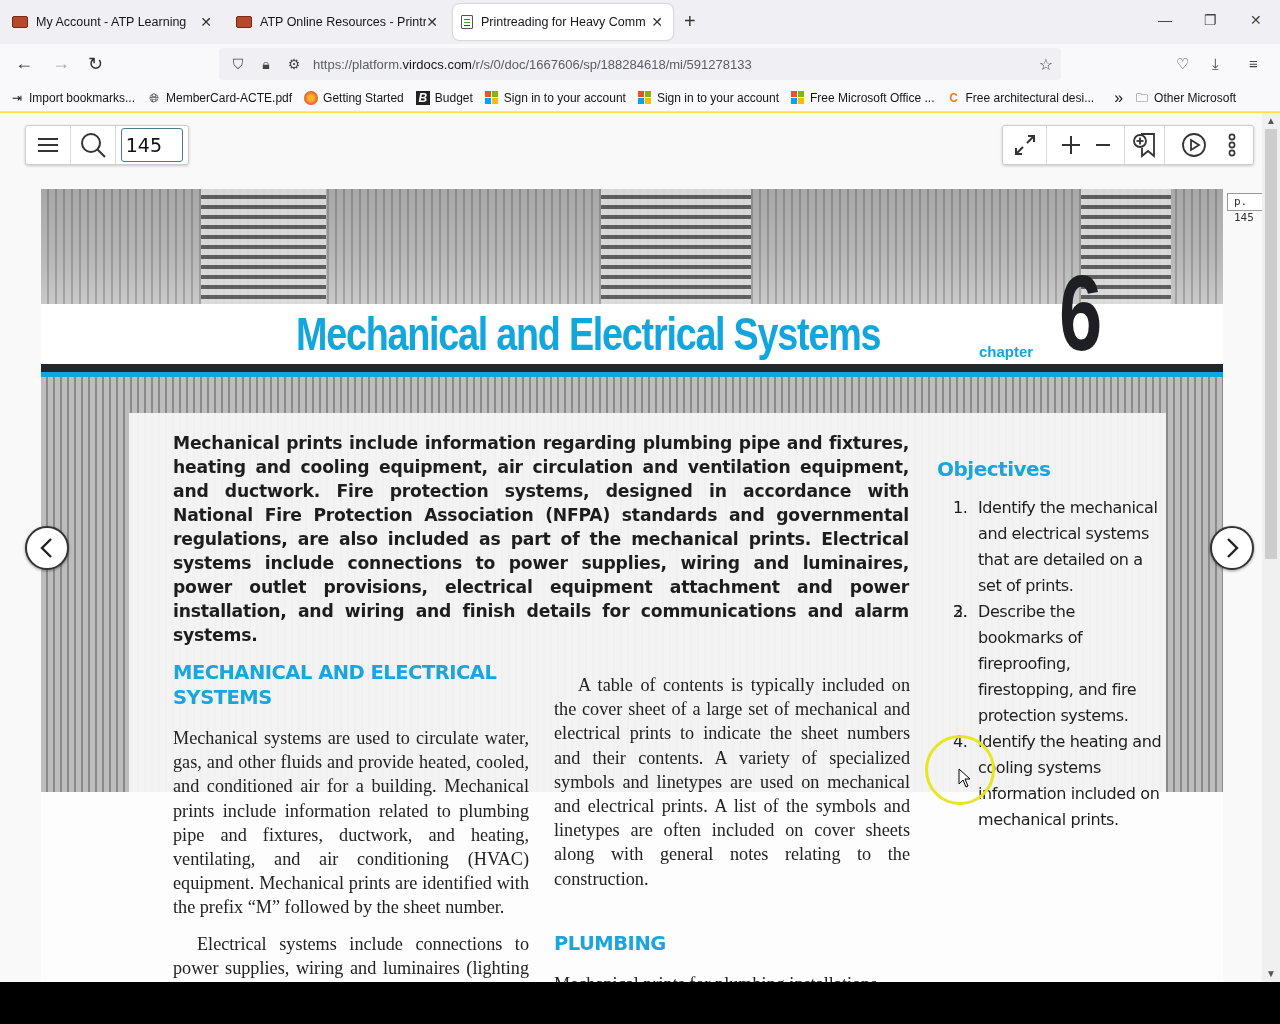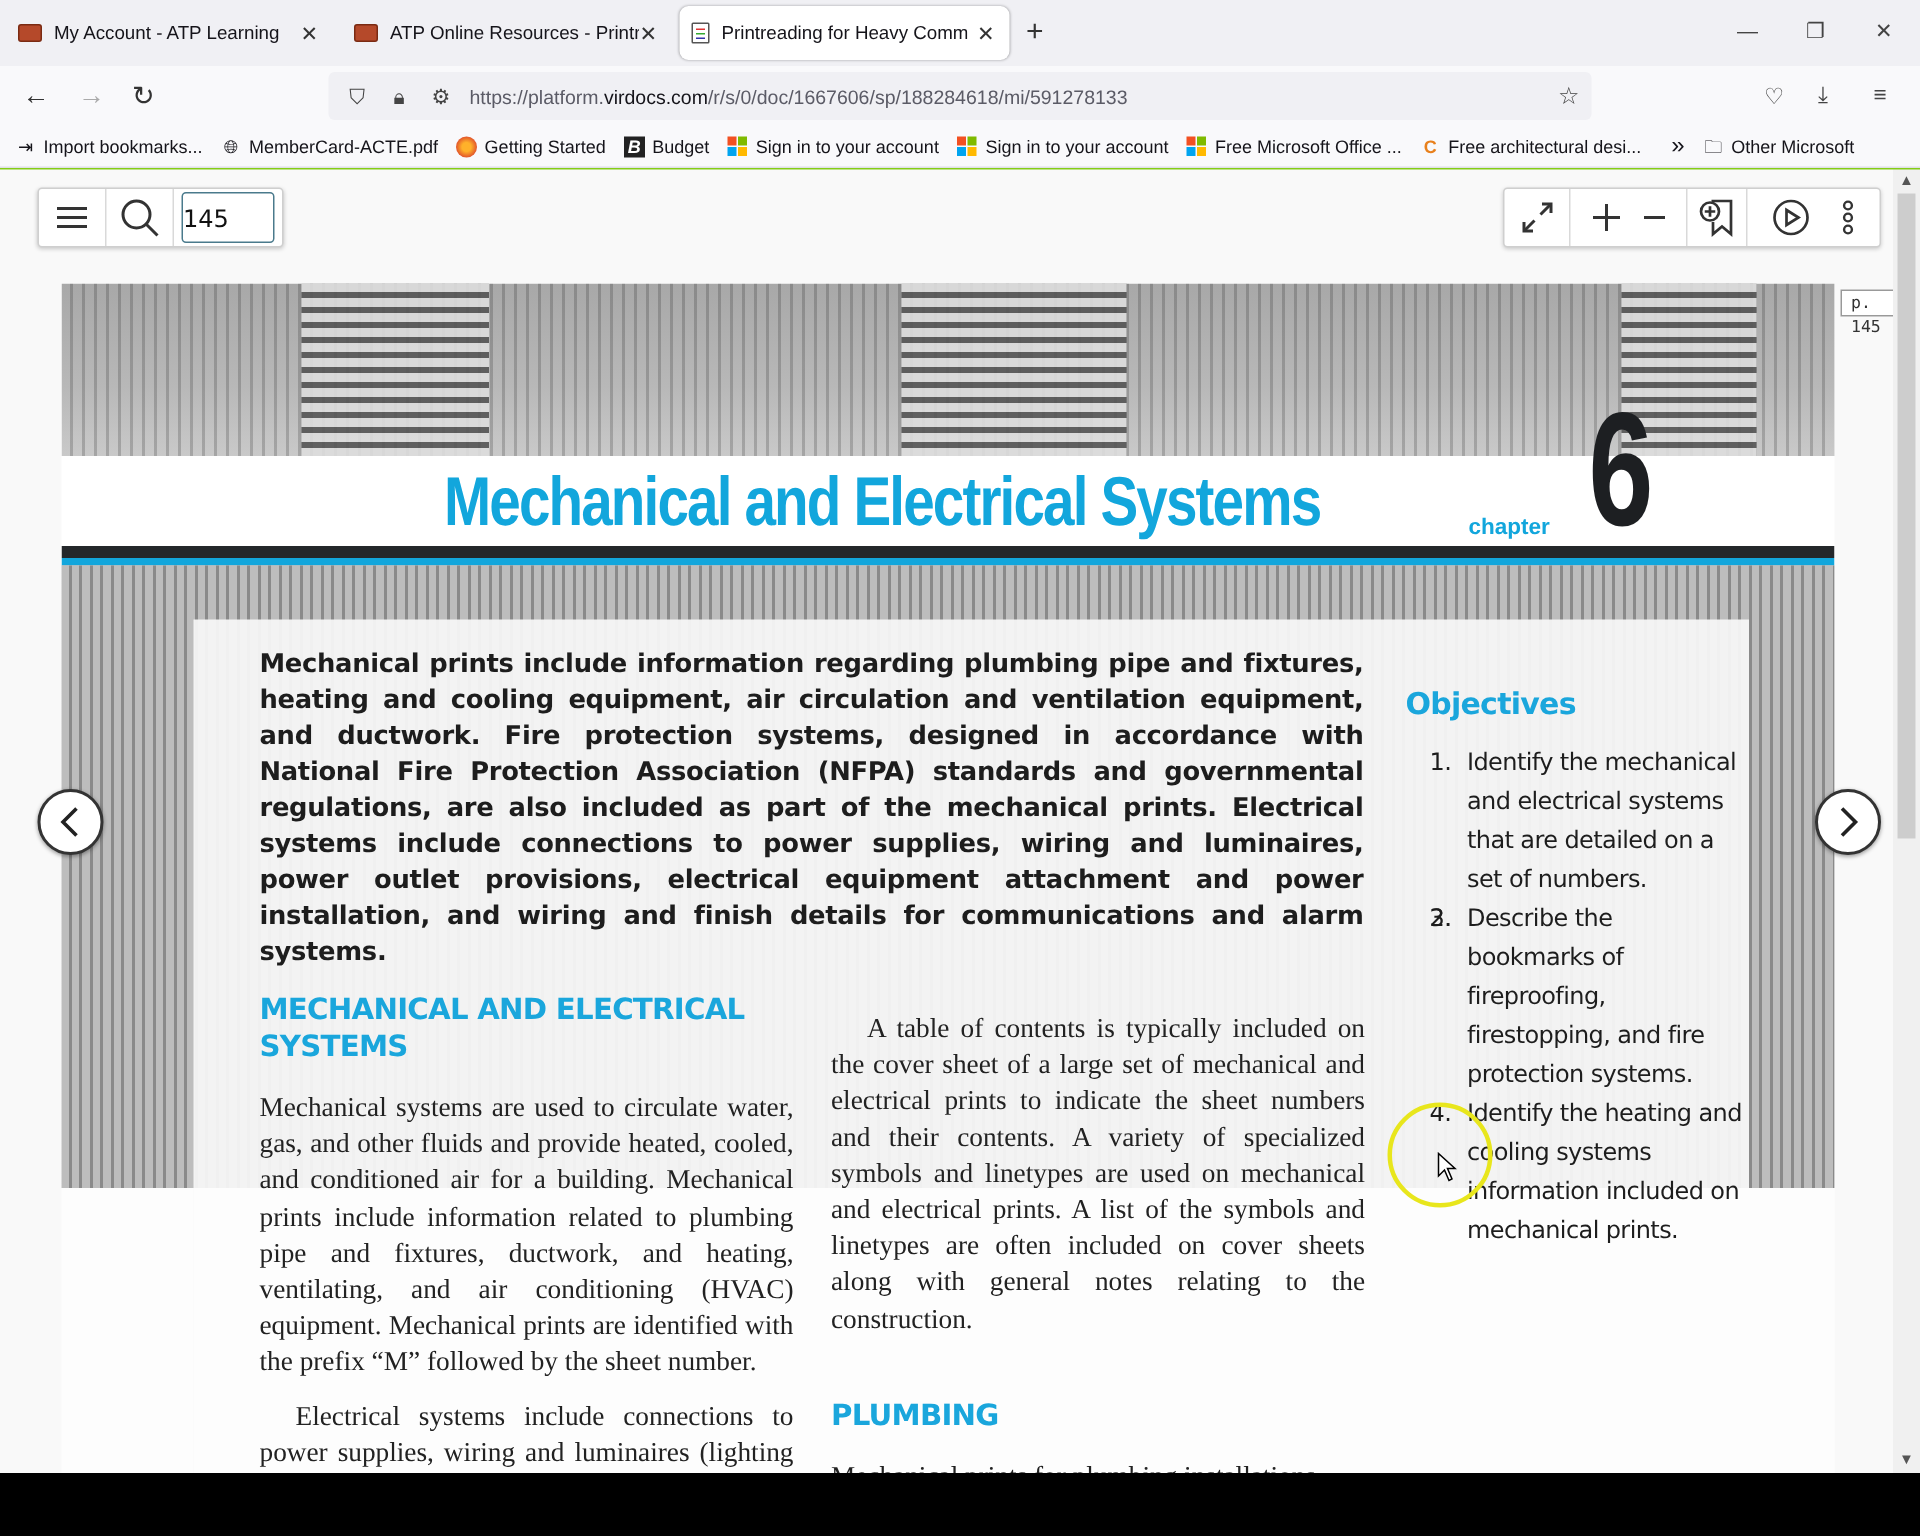--- a/index.html
+++ b/index.html
@@ -1,17 +1,17 @@
 <!DOCTYPE html>
 <html><head>
 <meta charset="utf-8">
 <style>
   * { box-sizing: border-box; margin: 0; padding: 0; }
   html, body { width: 1280px; height: 1024px; overflow: hidden; background: #000; font-family: "Liberation Sans", sans-serif; }
-  #app { position: absolute; left: 0; top: 0; width: 1280px; height: 982px; background: #84cc16; overflow: hidden; }
+  #app { position: absolute; left: 0; top: 0; width: 1280px; height: 982px; background: #fde047; overflow: hidden; }
 
   
   .tabstrip { position: absolute; left: 0; top: 0; width: 1280px; height: 44px; background: #f0f0f4; }
   .tab { position: absolute; top: 4px; height: 36px; display: flex; align-items: center; font-size: 12.5px; color: #15141a; padding: 0 8px; }
   .tab .fav { width: 16px; height: 12px; margin-right: 8px; border-radius: 2px; }
   .tab .fav.atp { background: #b5492a; border: 1px solid #7a2a12; }
   .tab .fav.doc { width: 12px; height: 14px; border: 1.5px solid #555; background: #fff; border-radius: 1px; position: relative; }
   .tab .fav.doc::before { content: ""; position: absolute; left: 2px; right: 2px; top: 3px; height: 1px; background: #d33; box-shadow: 0 3px 0 #3a3, 0 6px 0 #33a; }
   .tab .ttl { white-space: nowrap; overflow: hidden; text-overflow: clip; }
   .tab .x { position: absolute; right: 10px; font-size: 14px; color: #333; }
@@ -38,21 +38,21 @@
 
   
   .viewer { position: absolute; left: 0; top: 113px; width: 1262px; height: 869px; background: #f9f9f9; overflow: hidden; }
   .vscroll { position: absolute; left: 1262px; top: 113px; width: 18px; height: 869px; background: #f0f0f0; }
   .vscroll .thumb { position: absolute; left: 3px; top: 16px; width: 12px; height: 430px; background: #cdcdcd; }
   .vscroll .up, .vscroll .dn { position: absolute; left: 4px; font-size: 10px; color: #555; }
 
   .tgroup { position: absolute; top: 12px; height: 40px; background: #fff; border: 1px solid #cfcfcf; border-radius: 3px; box-shadow: 0 1px 3px rgba(0,0,0,0.2); display: flex; }
   .tbtn { height: 38px; display: flex; align-items: center; justify-content: center; color: #222; border-right: 1px solid #d9d9d9; }
   .tbtn:last-child { border-right: none; }
-  .pageinput { width: 62px; height: 34px; margin: 2px 6px; border: 1px solid #4a7a8c; border-radius: 3px; font-size: 16px; padding-right: 20px; color: #111; font-family: "DejaVu Sans", sans-serif; background: #fff; }
+  .pageinput { width: 62px; height: 34px; margin: 2px 6px; border: 1px solid #4a7a8c; border-radius: 3px; font-size: 19px; text-align: right; padding-right: 20px; color: #111; font-family: "DejaVu Sans", sans-serif; background: #fff; }
 
   .page { position: absolute; left: 41px; top: 76px; width: 1182px; height: 820px; background: #fdfdfd; overflow: hidden; }
   .banner-photo { position: absolute; left: 0; top: 0; width: 1182px; height: 115px;
     background:
       repeating-linear-gradient(90deg, rgba(0,0,0,0.0) 0 6px, rgba(0,0,0,0.18) 6px 8px),
       linear-gradient(180deg, #a8a8a8 0%, #b8b8b8 60%, #c9c9c9 100%); }
   .tower { position: absolute; background: repeating-linear-gradient(180deg, #ddd 0 6px, #555 6px 10px), #888; opacity: 0.9; }
   .title-band { position: absolute; left: 0; top: 115px; width: 1182px; height: 60px; background: #fff; }
   .chapter-title { position: absolute; left: 255px; top: 118px; font-family: "Liberation Sans", sans-serif; font-weight: bold; font-size: 46px; color: #12a6dc; letter-spacing: -1.5px; transform: scaleX(0.82); transform-origin: left top; white-space: nowrap; }
   .chapter-word { position: absolute; left: 938px; top: 154px; font-size: 15px; color: #12a6dc; font-weight: bold; }
@@ -263,21 +263,21 @@
       <div class="band-dark"></div>
       <div class="band-blue"></div>
       <div class="lower-photo"></div>
       <div class="content-panel"></div>
       <div class="content-panel2"></div>
 
       <div class="intro">Mechanical prints include information regarding plumbing pipe and fixtures, heating and cooling equipment, air circulation and ventilation equipment, and ductwork. Fire protection systems, designed in accordance with National Fire Protection Association (NFPA) standards and governmental regulations, are also included as part of the mechanical prints. Electrical systems include connections to power supplies, wiring and luminaires, power outlet provisions, electrical equipment attachment and power installation, and wiring and finish details for communications and alarm systems.</div>
 
       <div class="obj-head">Objectives</div>
       <ol class="obj-list">
-        <li><span class="n">1.</span><span>Identify the mechanical and electrical systems that are detailed on a set of numbers.</span></li>
+        <li><span class="n">1.</span><span>Identify the mechanical and electrical systems that are detailed on a set of prints.</span></li>
         <li><span class="n">2.</span></li>
         <li><span class="n">3.</span><span>Describe the bookmarks of fireproofing, firestopping, and fire protection systems.</span></li>
         <li><span class="n">4.</span><span>Identify the heating and cooling systems information included on mechanical prints.</span></li>
       </ol>
 
       <div class="h2" style="left:132px;top:471px;width:360px;">MECHANICAL AND ELECTRICAL SYSTEMS</div>
       <div class="body" style="left:132px;top:537px;width:356px;">
         <p>Mechanical systems are used to circulate water, gas, and other fluids and provide heated, cooled, and conditioned air for a building. Mechanical prints include information related to plumbing pipe and fixtures, ductwork, and heating, ventilating, and air conditioning (HVAC) equipment. Mechanical prints are identified with the prefix “M” followed by the sheet number.</p>
         <p class="indent">Electrical systems include connections to power supplies, wiring and luminaires (lighting fixtures), provision of power outlets,</p>
       </div>

